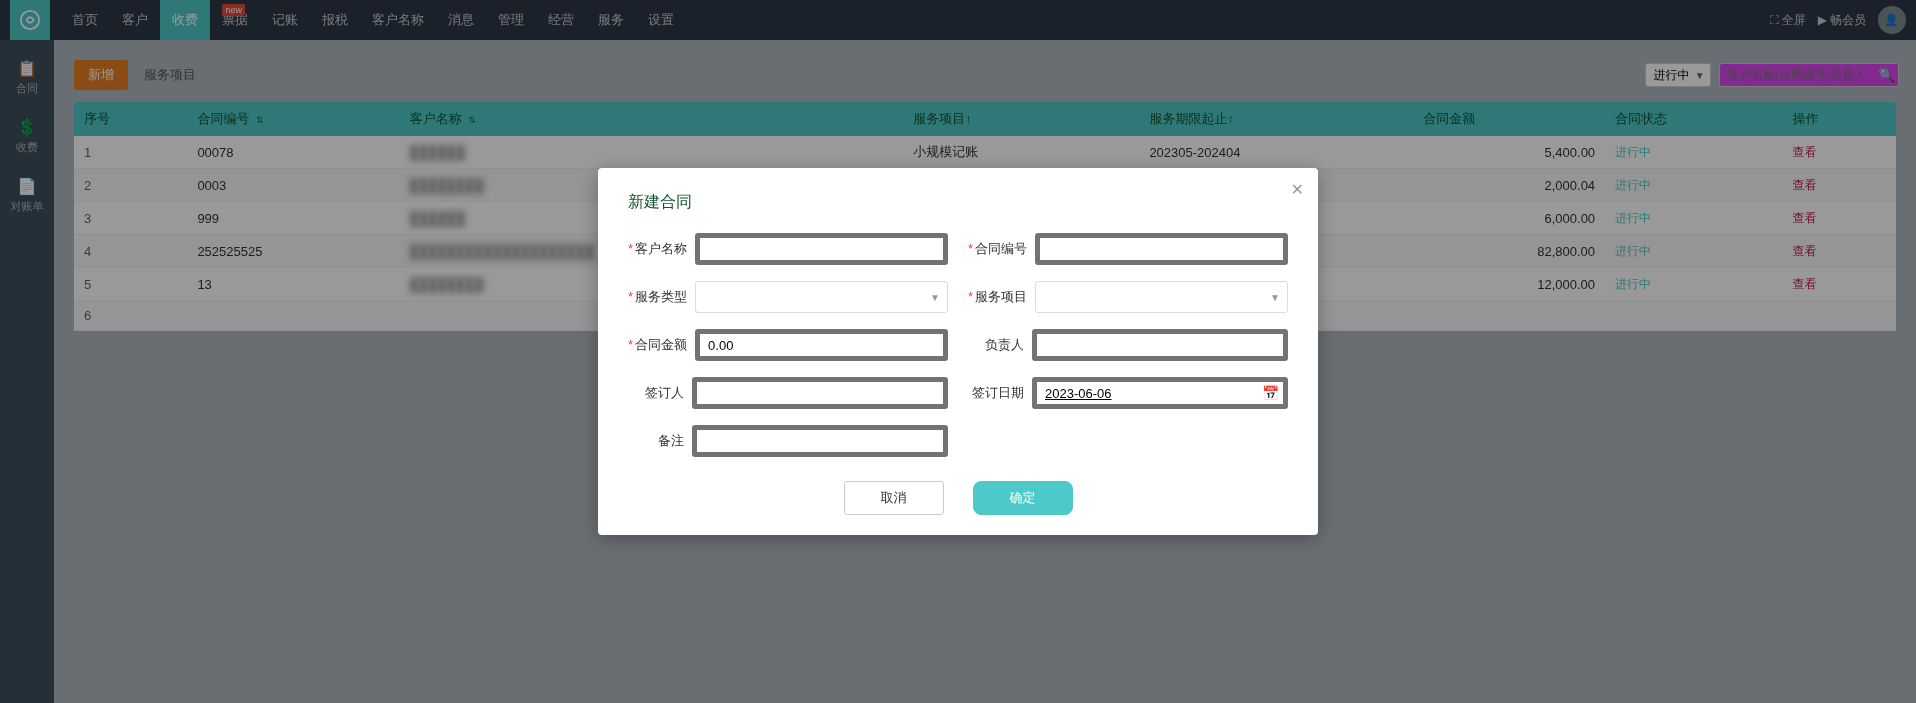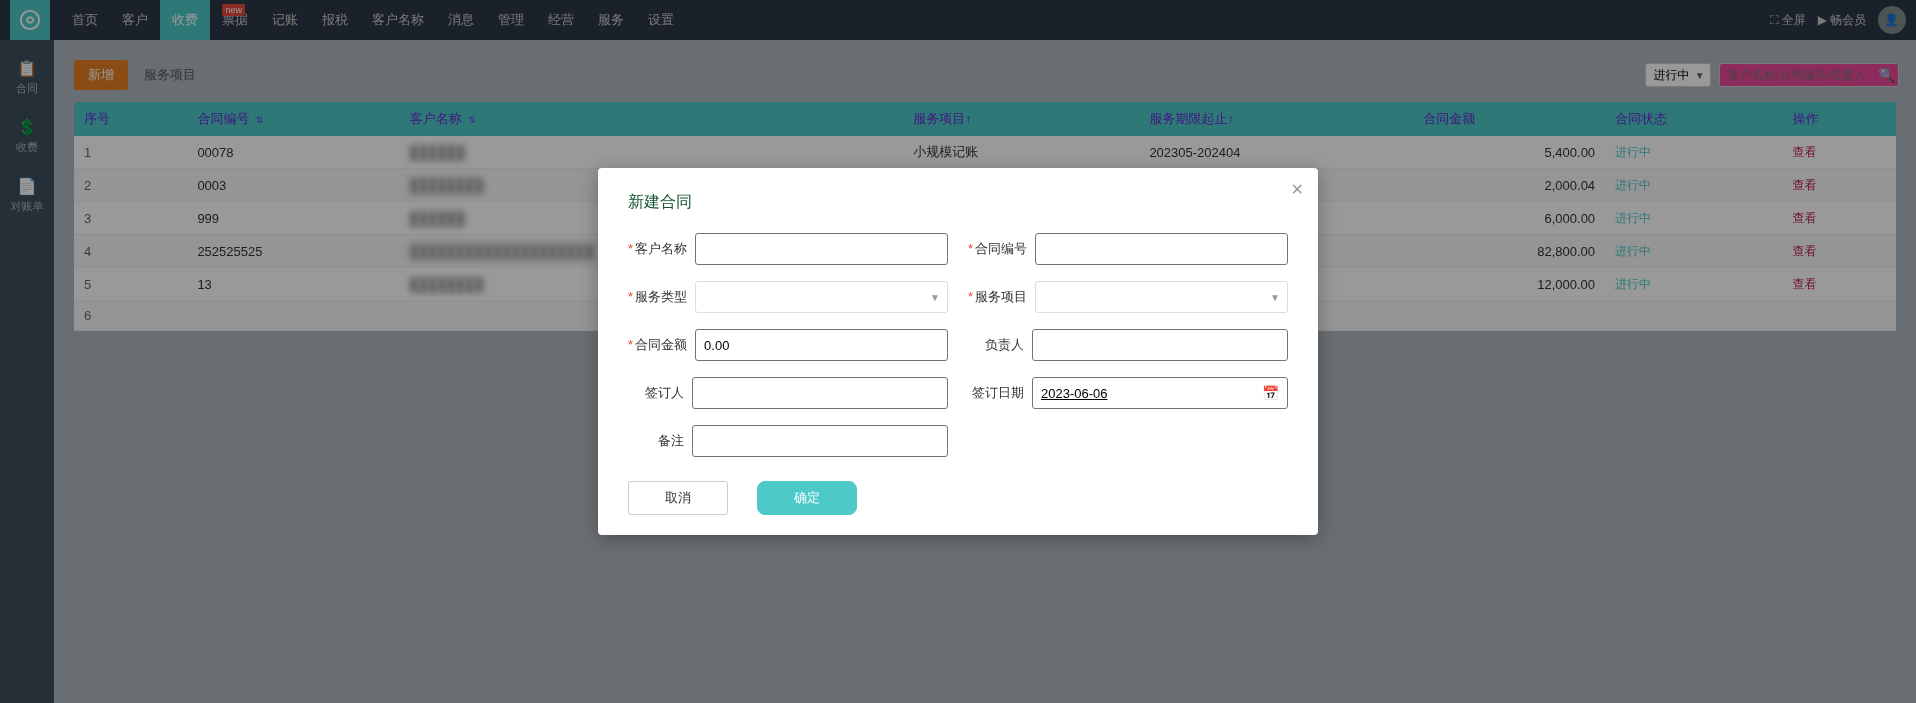--- a/index.html
+++ b/index.html
@@ -138,21 +138,21 @@
       background: #fff;
       padding: 4px 8px;
       border-radius: 3px;
       font-size: 12px;
       cursor: pointer;
       appearance: none;
       padding-right: 20px;
     }
     .search-box {
       border: 1px solid #ccc;
-      background: #ec4899;
+      background: #d946ef;
       padding: 4px 8px;
       border-radius: 3px;
       font-size: 12px;
       width: 180px;
     }
     .search-icon-btn {
       background: none;
       border: none;
       cursor: pointer;
       color: #666;
@@ -166,21 +166,21 @@
       border-radius: 2px;
       overflow: hidden;
     }
     table {
       width: 100%;
       border-collapse: collapse;
       font-size: 13px;
     }
     thead tr {
       background: #4dc9c9;
-      color: #6d28d9;
+      color: #14532d;
     }
     thead th {
       padding: 8px 10px;
       text-align: left;
       font-weight: normal;
       white-space: nowrap;
     }
     thead th.sortable { cursor: pointer; }
     thead th .sort-arrows { font-size: 9px; margin-left: 3px; opacity: 0.8; }
     tbody tr { border-bottom: 1px solid #eee; }
@@ -259,21 +259,21 @@
       font-size: 13px;
       min-width: 56px;
       text-align: right;
     }
     .required-star {
       color: #e74c3c;
       margin-right: 2px;
     }
     .form-input {
       flex: 1;
-      border: 1px solid #737373;
+      border: 5px solid #737373;
       border-radius: 3px;
       padding: 6px 8px;
       font-size: 13px;
       outline: none;
       height: 32px;
     }
     .form-select-wrap {
       flex: 1;
       position: relative;
     }
@@ -306,20 +306,21 @@
       position: absolute;
       right: 8px;
       top: 50%;
       transform: translateY(-50%);
       color: #999;
       font-size: 14px;
       pointer-events: none;
     }
     .dialog-footer {
       display: flex;
+      justify-content: center;
       gap: 29px;
       margin-top: 24px;
     }
     .btn-cancel {
       background: #fff;
       border: 1px solid #ccc;
       color: #333;
       padding: 7px 36px;
       border-radius: 3px;
       cursor: pointer;

